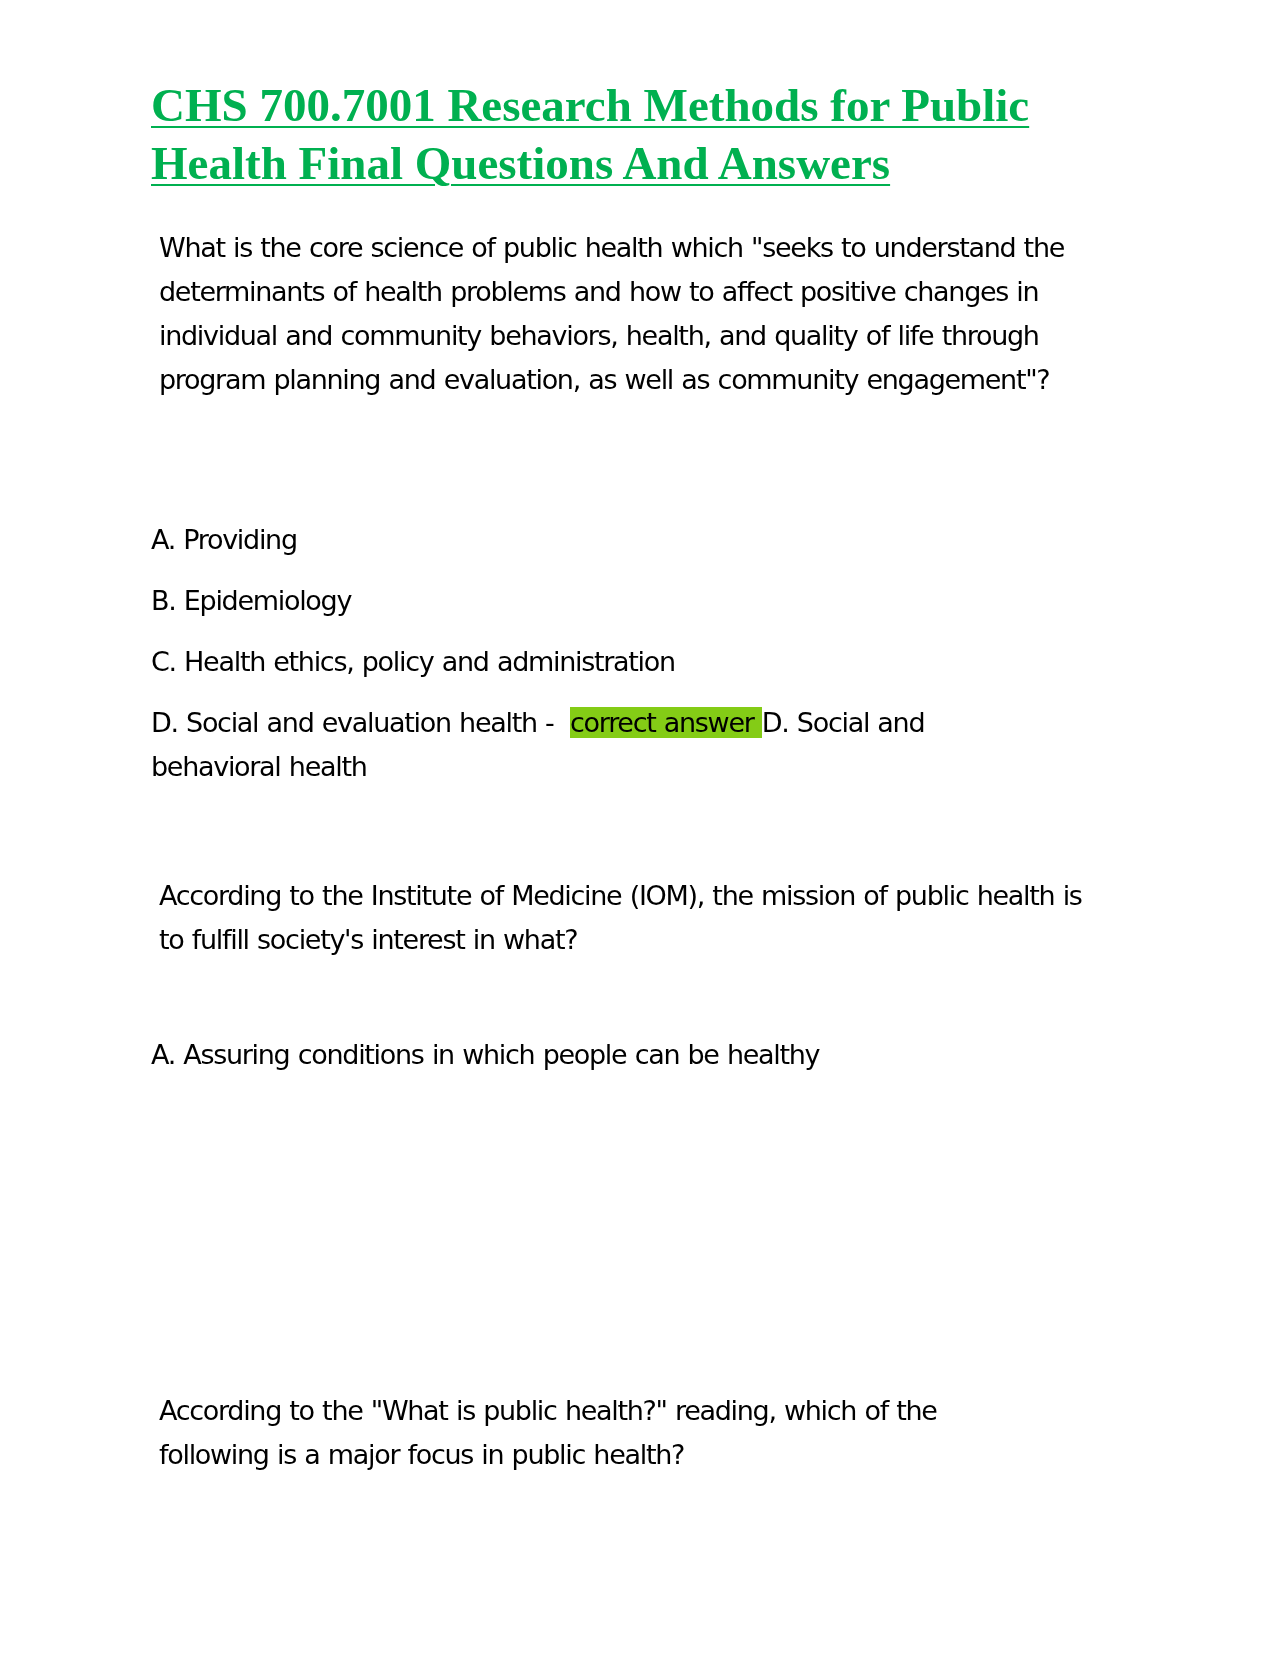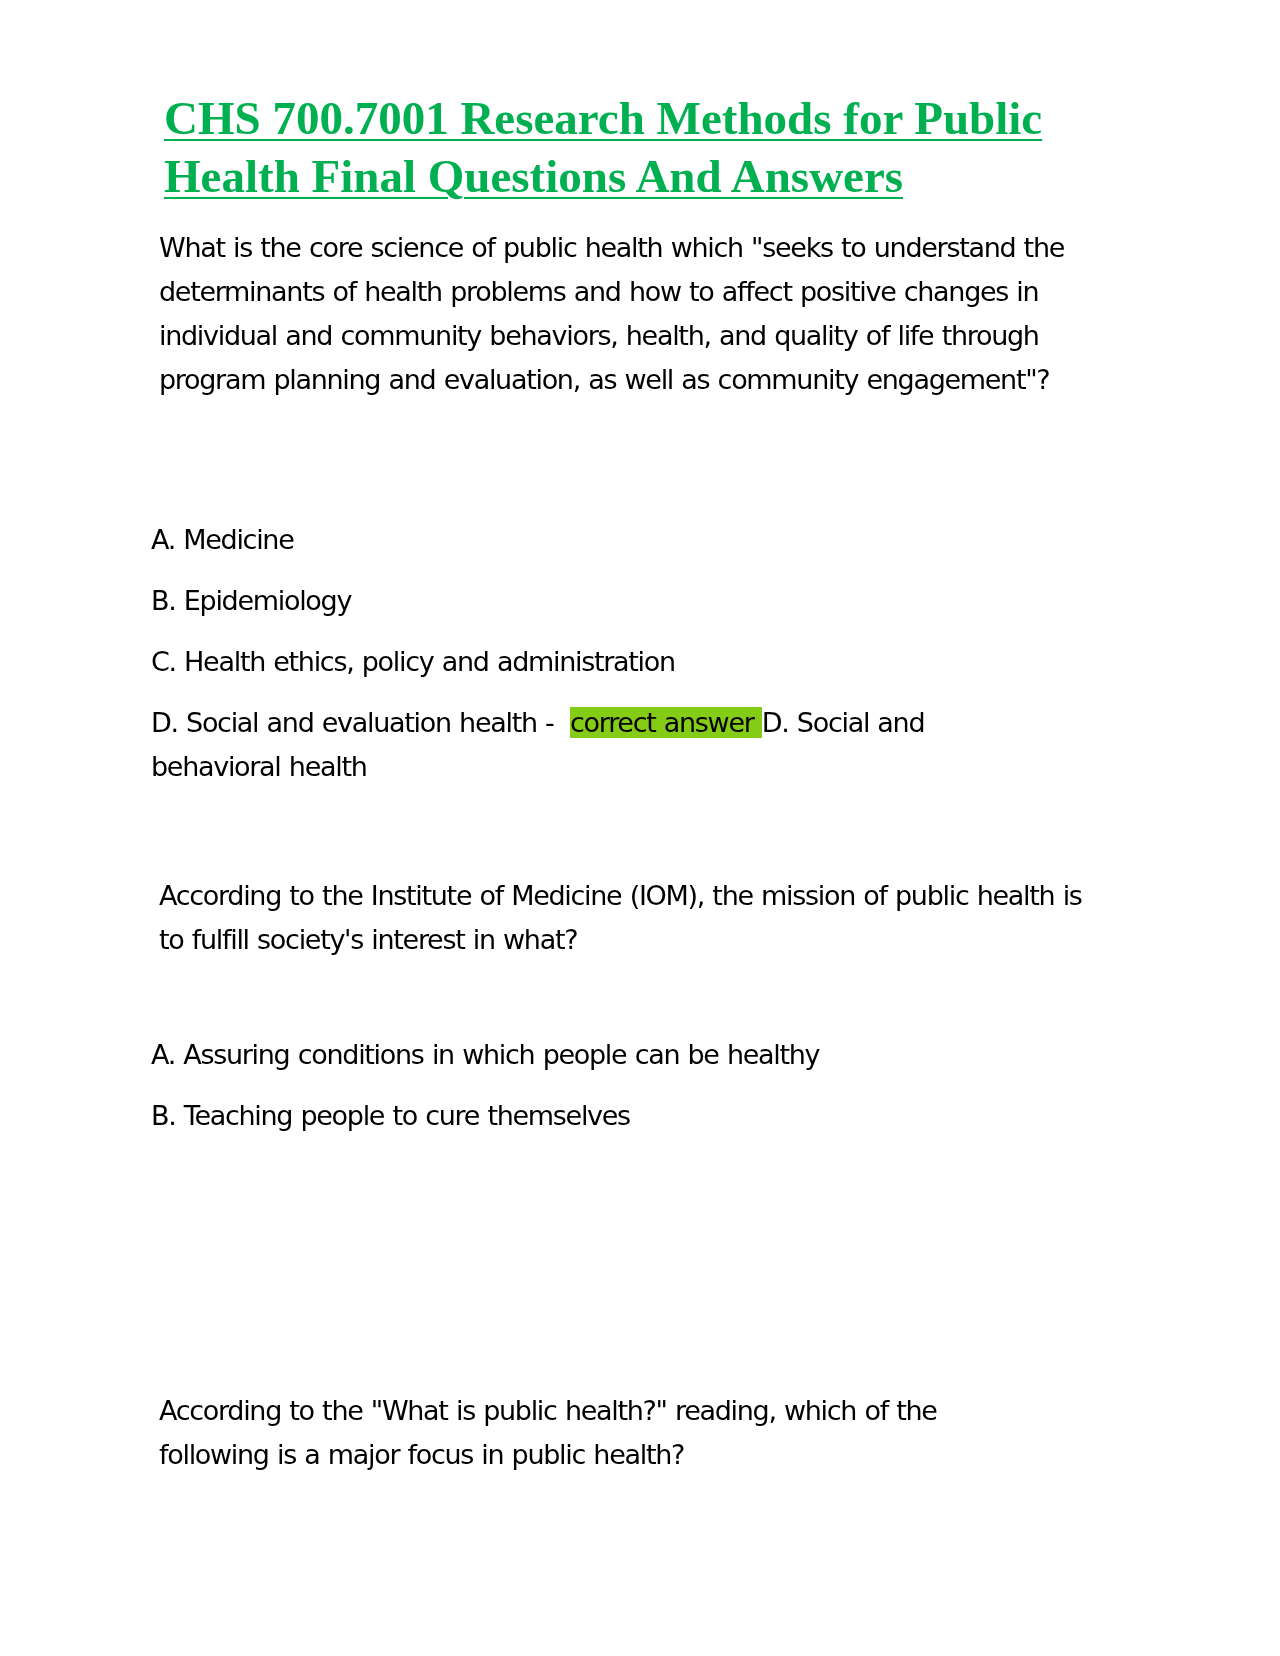--- a/index.html
+++ b/index.html
@@ -2,50 +2,49 @@
 <html><head>
   <meta charset="utf-8">
   <style>
     html, body { margin: 0; padding: 0; background: #ffffff; }
     body { width: 1280px; height: 1656px; position: relative; overflow: hidden; }
     .page { position: absolute; left: 151px; top: 76px; width: 990px; }
     .title {
       font-family: "Liberation Serif", "DejaVu Serif", serif;
       font-weight: bold; font-size: 47px; line-height: 58px;
       color: #00b050; text-decoration: underline; text-decoration-thickness: 2px;
-      text-underline-offset: 5px; margin: 13px; width: 960px;
+      text-underline-offset: 5px; margin: 0; width: 960px;
     }
     .text {
       font-family: "DejaVu Sans", "Liberation Sans", sans-serif;
       font-size: 27px; line-height: 44px; color: #000;
       letter-spacing: -1.3px; word-spacing: 1px;
     }
     .para { margin: 8px; }
     .hl { background: #84cc16; }
   </style>
 </head>
 <body>
 
 <div class="page">
   <h1 class="title">CHS 700.7001 Research Methods for Public Health Final Questions And Answers</h1>
 
   <div class="text" style="position:absolute; top:142px; left:0; width:990px;">
     <p class="para" style="width:990px;">What is the core science of public health which "seeks to understand the determinants of health problems and how to affect positive changes in individual and community behaviors, health, and quality of life through program planning and evaluation, as well as community engagement"?</p>
   </div>
 
-  <div class="text" style="position:absolute; top:442px; left:0;"><span>A. Medicine</span></div>
+  <div class="text" style="position:absolute; top:442px; left:0;"><span>A. Providing</span></div>
   <div class="text" style="position:absolute; top:503px; left:0;"><span>B. Epidemiology</span></div>
   <div class="text" style="position:absolute; top:564px; left:0;"><span>C. Health ethics, policy and administration</span></div>
   <div class="text" style="position:absolute; top:625px; left:0; width:900px;">
     <span>D. Social and evaluation health - </span>&nbsp;<span class="hl">correct answer </span><span>D. Social and behavioral health</span>
   </div>
 
   <div class="text" style="position:absolute; top:790px; left:0; width:960px;">
     <p class="para">According to the Institute of Medicine (IOM), the mission of public health is to fulfill society's interest in what?</p>
   </div>
 
   <div class="text" style="position:absolute; top:957px; left:0;"><span>A. Assuring conditions in which people can be healthy</span></div>
-  <div class="text" style="position:absolute; top:1018px; left:0;"><span>B. Teaching people to cure themselves</span></div>
 
   <div class="text" style="position:absolute; top:1305px; left:0; width:900px;">
     <p class="para">According to the "What is public health?" reading, which of the following is a major focus in public health?</p>
   </div>
 </div>
 
 </body></html>

